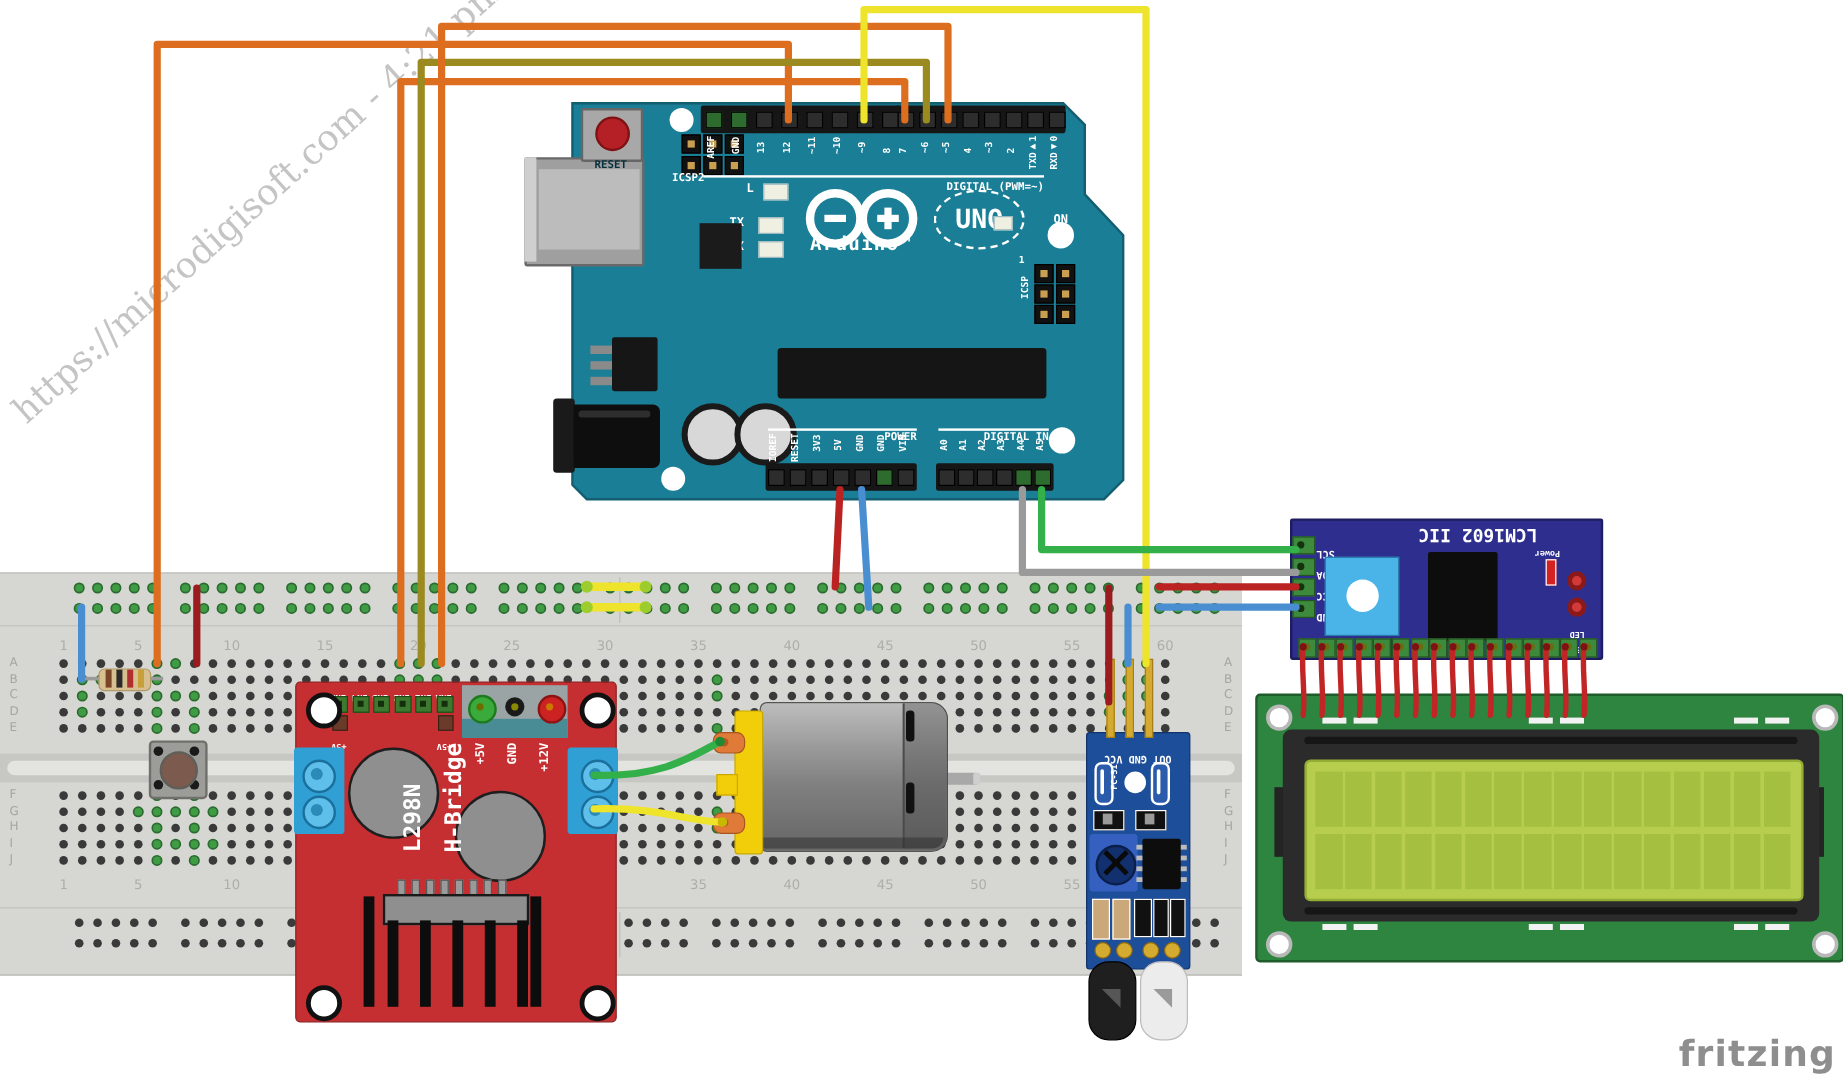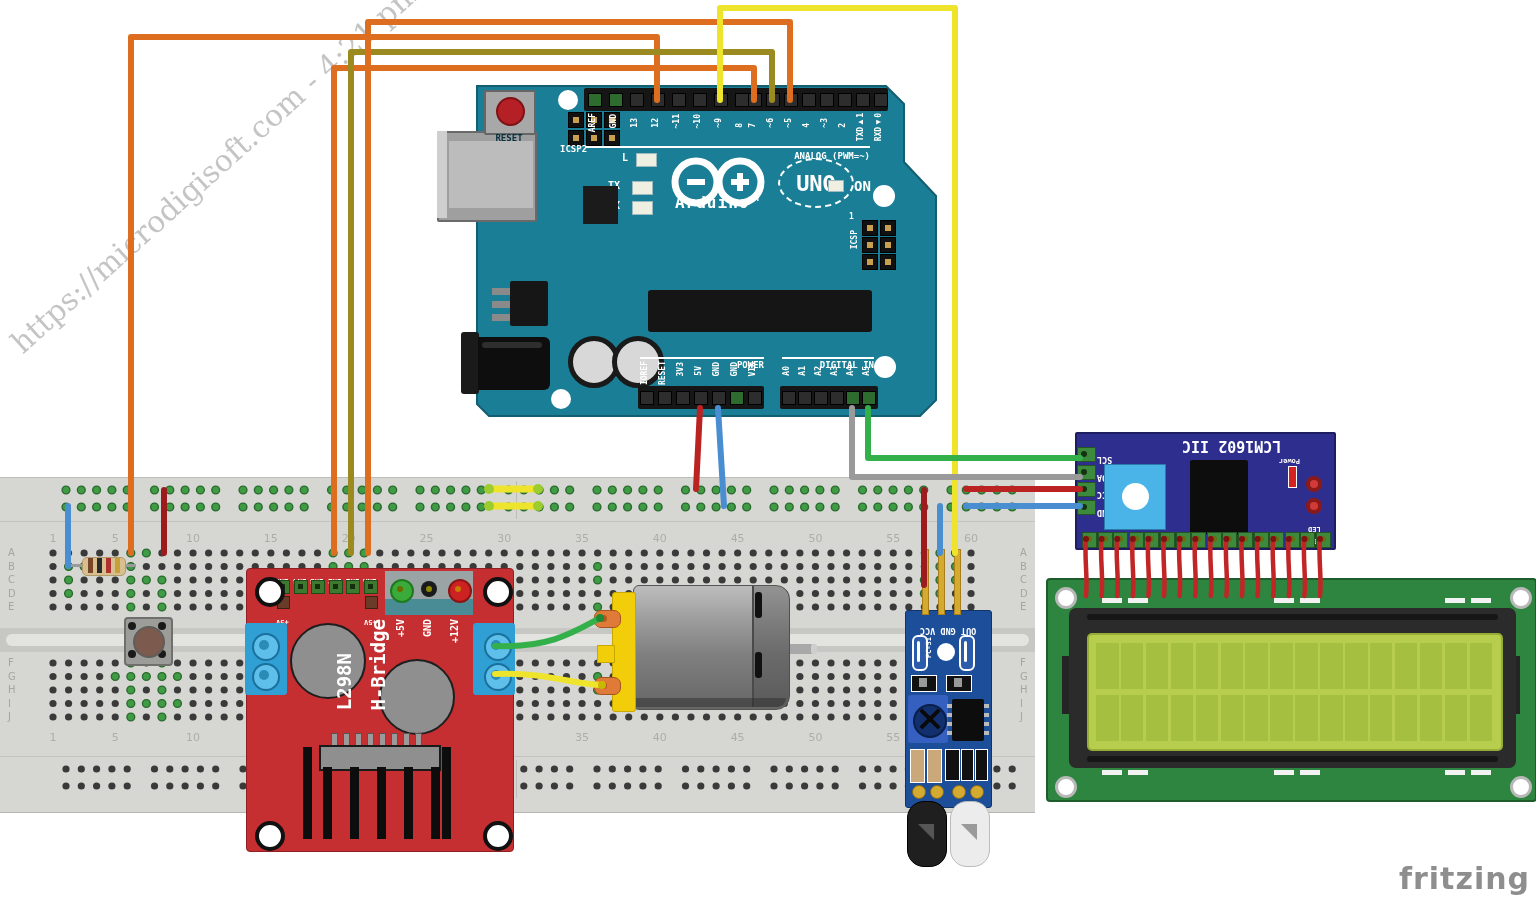--- a/index.html
+++ b/index.html
@@ -1312,21 +1312,21 @@
     <circle cx="36" cy="30" r="21" fill="none" stroke="#fff" stroke-width="7"></circle>
     <circle cx="80" cy="30" r="21" fill="none" stroke="#fff" stroke-width="7"></circle>
     <rect x="27" y="27" width="18" height="6" fill="#fff"></rect>
     <rect x="71" y="27" width="18" height="6" fill="#fff"></rect>
     <rect x="77" y="21" width="6" height="18" fill="#fff"></rect>
   </svg>
   <div class="abs silk" style="left:655px;top:193px;width:125px;text-align:center;font-size:16px;letter-spacing:1px;">Arduino™</div>
   <div class="abs" style="left:778px;top:158px;width:72px;height:46px;border:2px dashed #fff;border-radius:50%;color:#fff;font-size:22px;font-weight:bold;display:flex;align-items:center;justify-content:center;">UNO</div>
 
   <div class="abs led-rect" style="left:828px;top:180px;width:14px;height:10px;"></div>
-  <div class="abs silk" style="left:854px;top:178px;font-size:14px;">ON</div>
+  <div class="abs silk" style="left:878px;top:178px;font-size:10px;">ON</div>
 
   <div class="abs silk" style="left:849px;top:212px;font-size:8px;">1</div>
   <div class="abs" style="left:850px;top:230px;height:34px;">
     <span class="vlab silk" style="font-size:8px;">ICSP</span>
   </div>
   <div id="icsp">
       <div class="abs" style="left:862px;top:220px;width:14px;height:14px;background:#111;border:1px solid #000;">
         <div class="abs" style="left:4px;top:4px;width:6px;height:6px;background:#c8a050;"></div>
       </div>
       <div class="abs" style="left:880px;top:220px;width:14px;height:14px;background:#111;border:1px solid #000;">
@@ -1413,21 +1413,21 @@
       <div class="abs" style="left:814px;top:391px;width:12px;height:12px;background:#2d2d2d;border:1px solid #000;"></div>
       <div class="abs" style="left:814px;top:361px;height:23px;width:12px;"><span class="vlab silk" style="font-size:8px;">A2</span></div>
       <div class="abs" style="left:830px;top:391px;width:12px;height:12px;background:#2d2d2d;border:1px solid #000;"></div>
       <div class="abs" style="left:830px;top:361px;height:23px;width:12px;"><span class="vlab silk" style="font-size:8px;">A3</span></div>
       <div class="abs" style="left:846px;top:391px;width:12px;height:12px;background:#2e6b2e;border:1px solid #000;"></div>
       <div class="abs" style="left:846px;top:361px;height:23px;width:12px;"><span class="vlab silk" style="font-size:8px;">A4</span></div>
       <div class="abs" style="left:862px;top:391px;width:12px;height:12px;background:#2e6b2e;border:1px solid #000;"></div>
       <div class="abs" style="left:862px;top:361px;height:23px;width:12px;"><span class="vlab silk" style="font-size:8px;">A5</span></div>
     </div>
   <div class="abs" style="left:586px;top:146px;width:284px;height:2px;background:#fff;"></div>
-  <div class="abs silk" style="left:700px;top:151px;width:170px;text-align:right;font-size:9px;">ANALOG (PWM=~)</div>
+  <div class="abs silk" style="left:700px;top:151px;width:170px;text-align:right;font-size:9px;">DIGITAL (PWM=~)</div>
   <div class="abs" style="left:640px;top:357px;width:124px;height:2px;background:#fff;"></div>
   <div class="abs silk" style="left:690px;top:360px;width:74px;text-align:right;font-size:9px;">POWER</div>
   <div class="abs" style="left:782px;top:357px;width:92px;height:2px;background:#fff;"></div>
   <div class="abs silk" style="left:782px;top:360px;width:92px;text-align:right;font-size:9px;">DIGITAL IN</div>
 
   <svg id="wires" class="abs" style="left:0;top:0;pointer-events:none;" width="1536" height="898">
       <path d="M1086,538 C1084,558 1088,576 1086,596" fill="none" stroke="#c12525" stroke-width="4.5" stroke-linecap="round" stroke-linejoin="round"></path>
       <circle cx="1086" cy="539" r="3" fill="#7e1212"></circle>
       <path d="M1101.6,538 C1099.6,558 1103.6,576 1101.6,596" fill="none" stroke="#c12525" stroke-width="4.5" stroke-linecap="round" stroke-linejoin="round"></path>
       <circle cx="1101.6" cy="539" r="3" fill="#7e1212"></circle>

